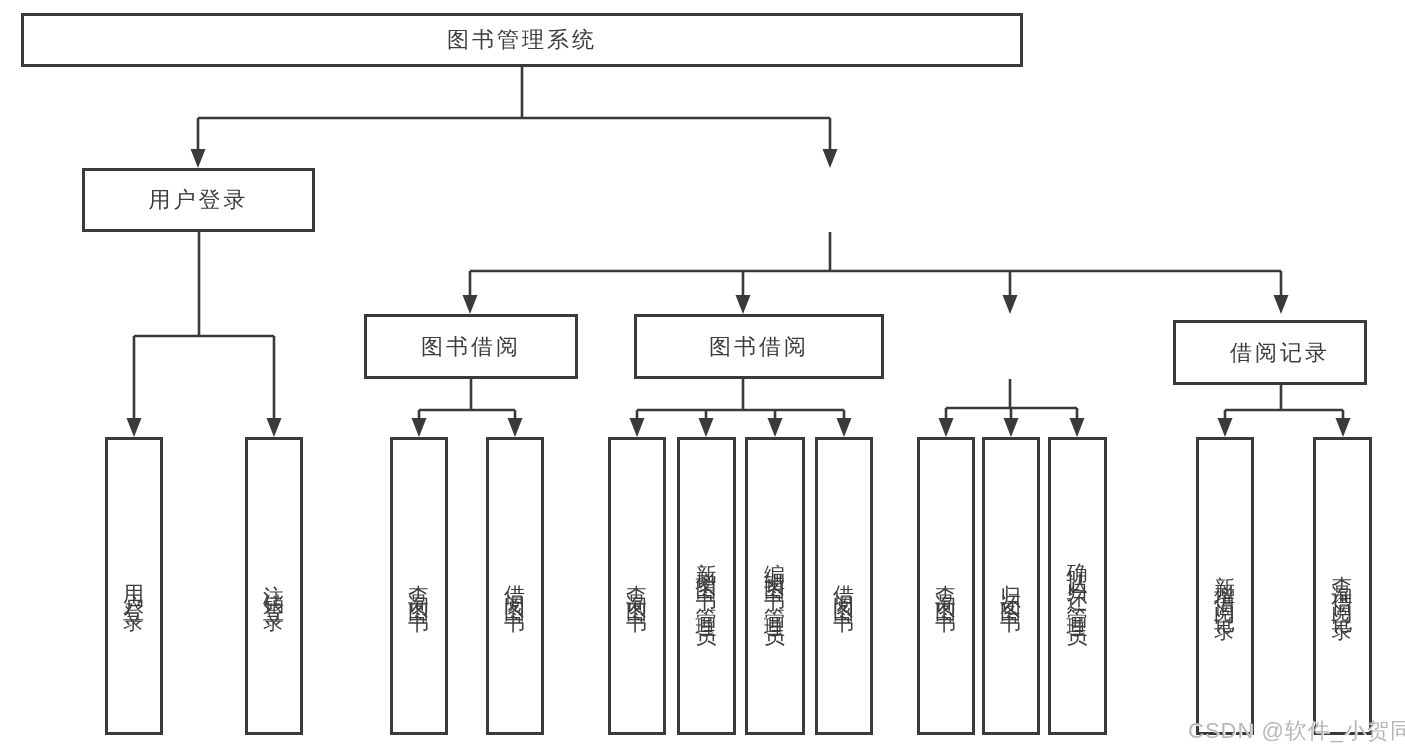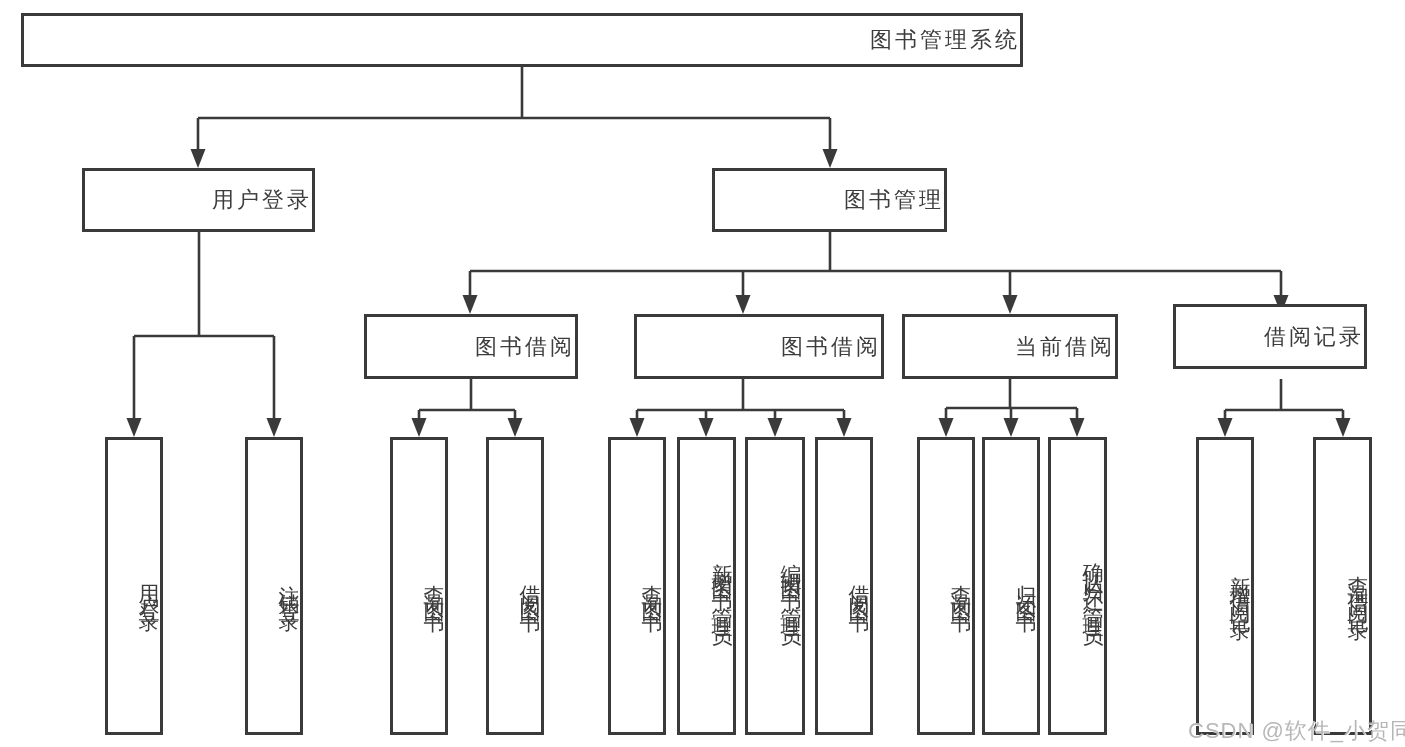--- a/index.html
+++ b/index.html
@@ -17,21 +17,21 @@
     width: 1405px; height: 747px;
     pointer-events: none;
   }
   .box {
     position: absolute;
     box-sizing: border-box;
     border: 3px solid #3a3a3a;
     background: #ffffff;
     display: flex;
     align-items: center;
-    justify-content: flex-end;
+    justify-content: center;
     color: #3c3c3c;
     z-index: 1;
   }
   .box.h span {
     font-size: 22px;
     letter-spacing: 3px;
     white-space: nowrap;
     line-height: 1;
   }
   .box.v span {
@@ -102,34 +102,28 @@
     </g>
   </svg>
 
   <div class="box h" style="left:21px; top:13px; width:1002px; height:54px;">
     <span>图书管理系统</span>
   </div>
 
   <div class="box h" style="left:82px; top:168px; width:233px; height:64px;">
     <span>用户登录</span>
   </div>
-  <div class="box h" style="left:712px; top:168px; width:235px; height:64px;">
-    <span>图书管理</span>
-  </div>
 
   <div class="box h" style="left:364px; top:314px; width:214px; height:65px;">
     <span>图书借阅</span>
   </div>
   <div class="box h" style="left:634px; top:314px; width:250px; height:65px;">
     <span>图书借阅</span>
   </div>
-  <div class="box h" style="left:902px; top:314px; width:216px; height:65px;">
-    <span>当前借阅</span>
-  </div>
-  <div class="box h" style="left:1173px; top:304px; width:194px; height:65px;padding-left:20px;">
+  <div class="box h" style="left:1173px; top:320px; width:194px; height:65px;padding-left:20px;">
     <span>借阅记录</span>
   </div>
 
   <div class="box v" style="left:105px; top:437px; width:58px; height:298px;">
     <span>用户登录</span>
   </div>
   <div class="box v" style="left:245px; top:437px; width:58px; height:298px;">
     <span>注销登录</span>
   </div>
 

